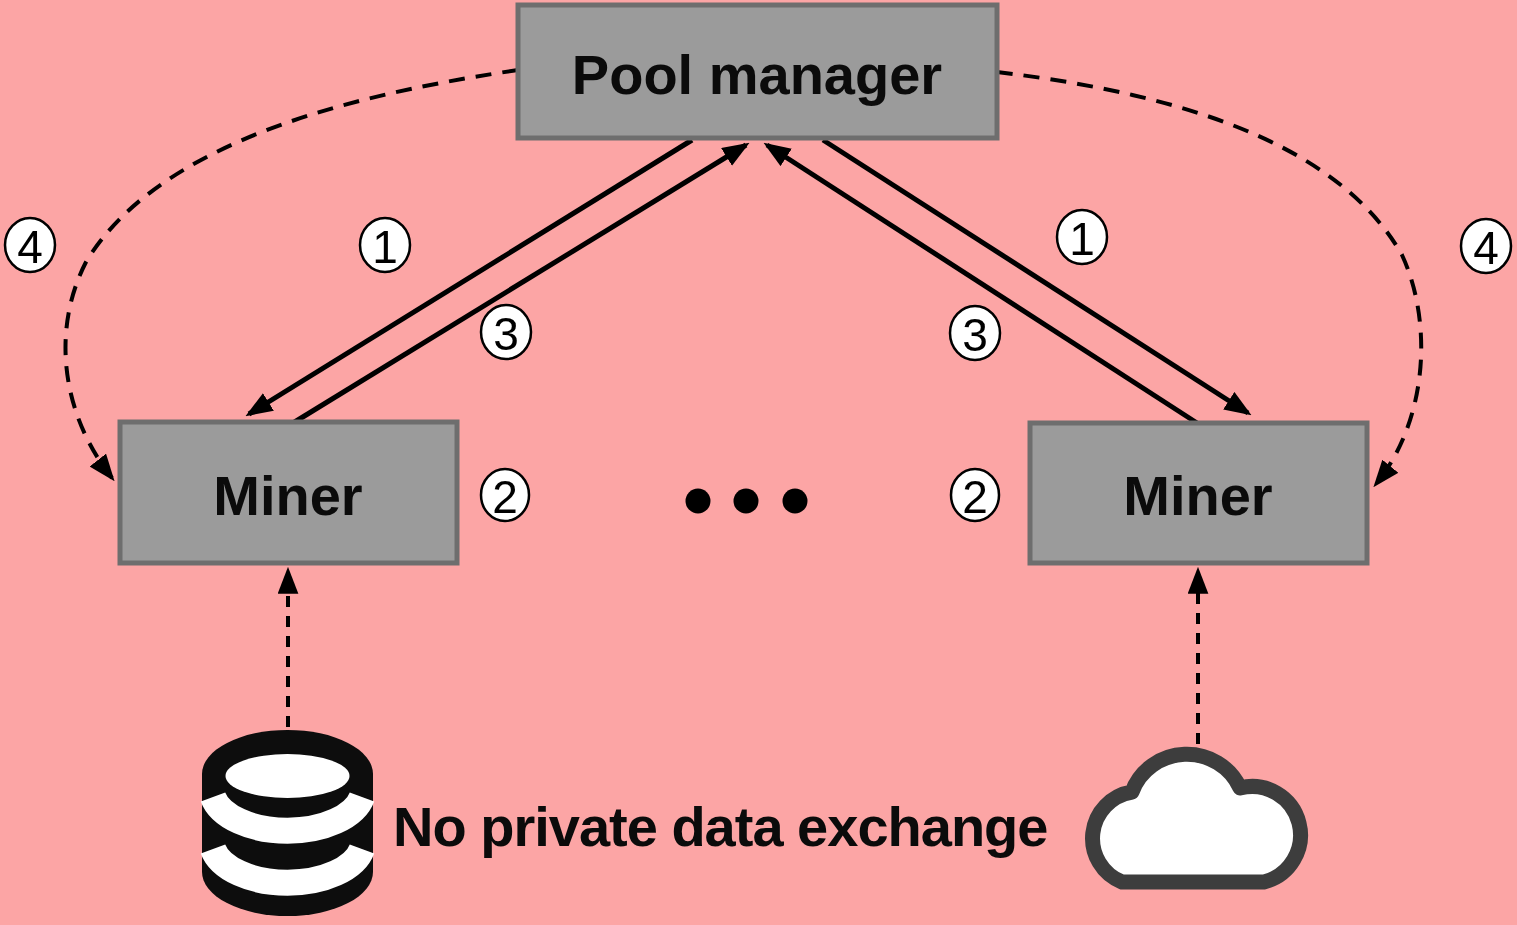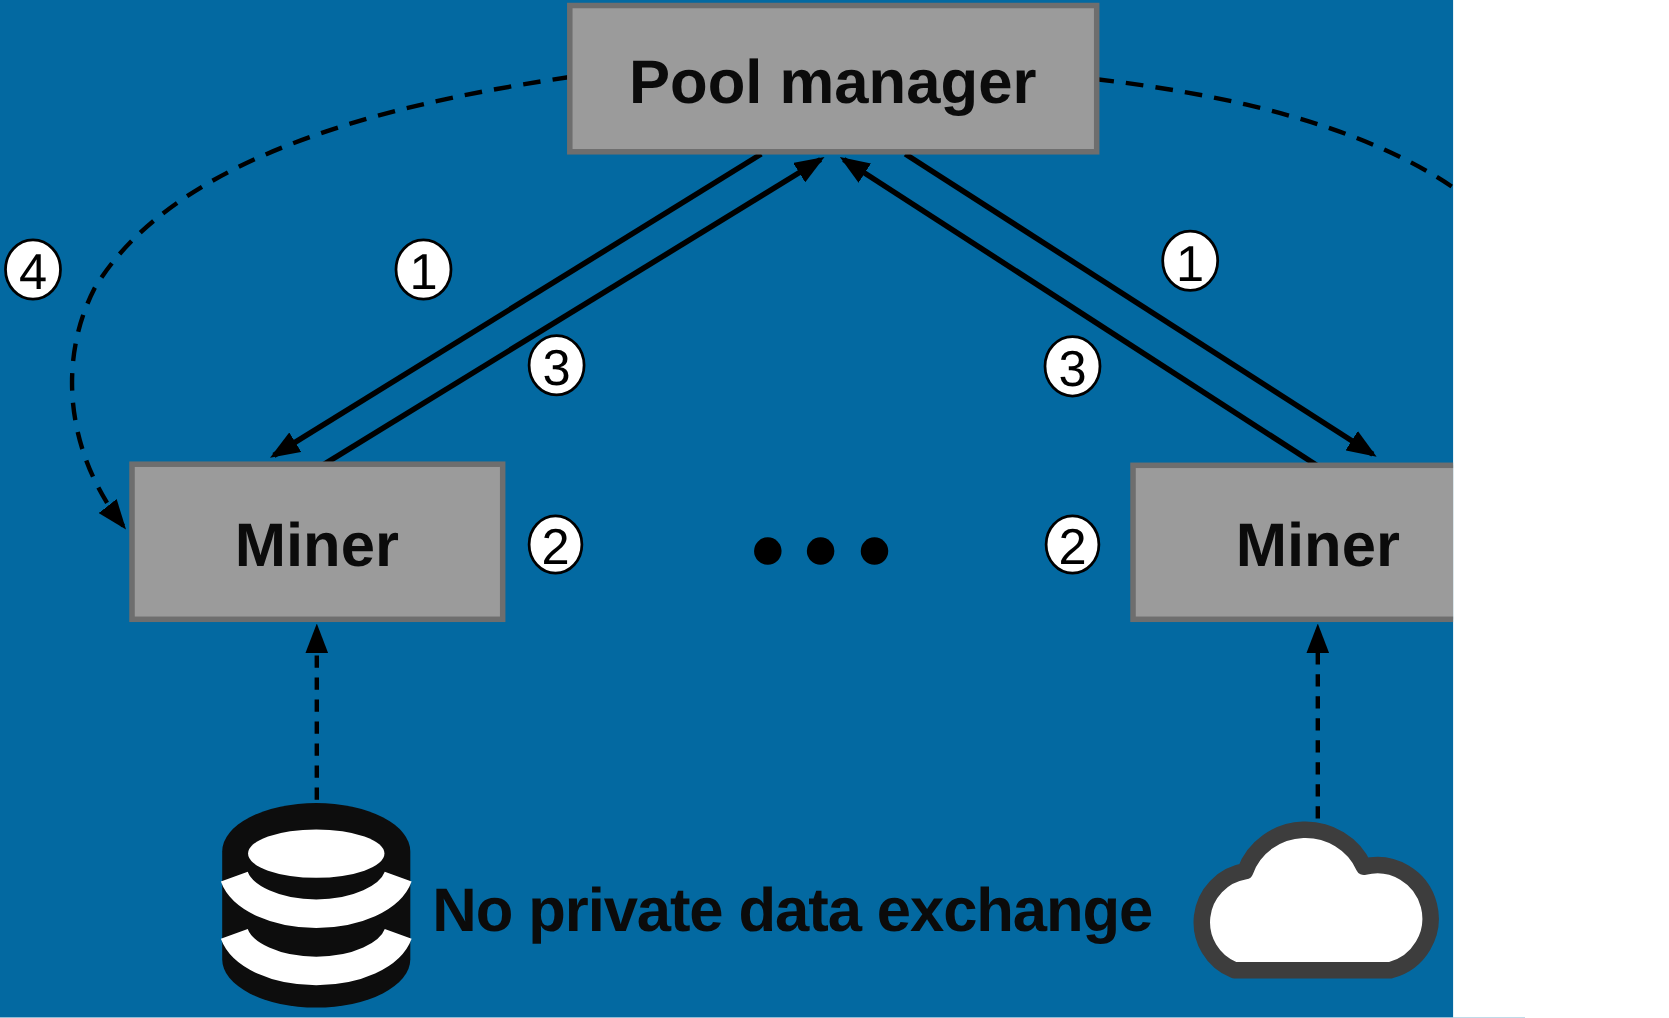--- a/index.html
+++ b/index.html
@@ -1,16 +1,16 @@
 <!DOCTYPE html>
 <html><head>
 <meta charset="utf-8">
 <style>
   html, body { margin: 0; padding: 0; background: #ffffff; }
-  .canvas { position: relative; width: 1321px; height: 925px; background: #0369a1; overflow: hidden; }
+  .canvas { position: relative; width: 1517px; height: 925px; background: #fca5a5; overflow: hidden; }
   svg { display: block; }
   .node-rect { stroke: #6e6e6e; stroke-width: 5; }
   .node-label {
     font-family: "Liberation Sans", "DejaVu Sans", sans-serif;
     font-weight: bold; font-size: 56px; fill: #0b0b0b;
     text-anchor: middle; dominant-baseline: central;
   }
   .solid-arrow { stroke: #000000; stroke-width: 5; fill: none; }
   .dashed-curve { stroke: #000000; stroke-width: 4; fill: none; stroke-dasharray: 16 11; }
   .dashed-vert { stroke: #000000; stroke-width: 4; fill: none; stroke-dasharray: 11 9; }

